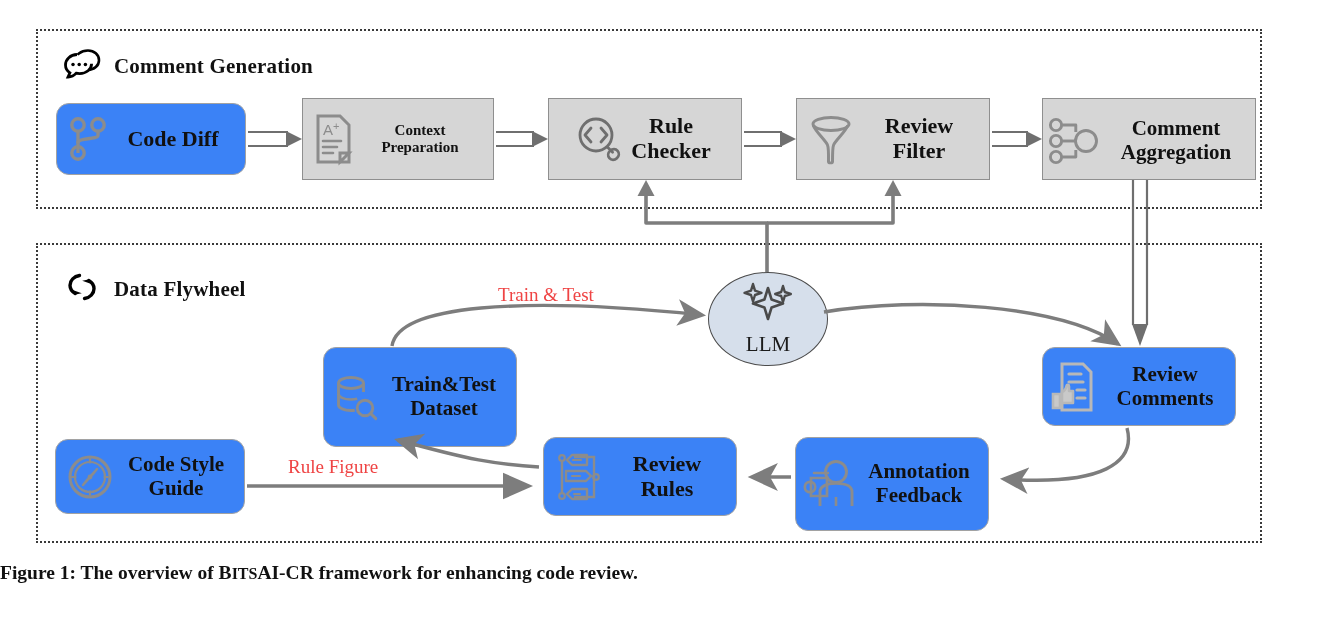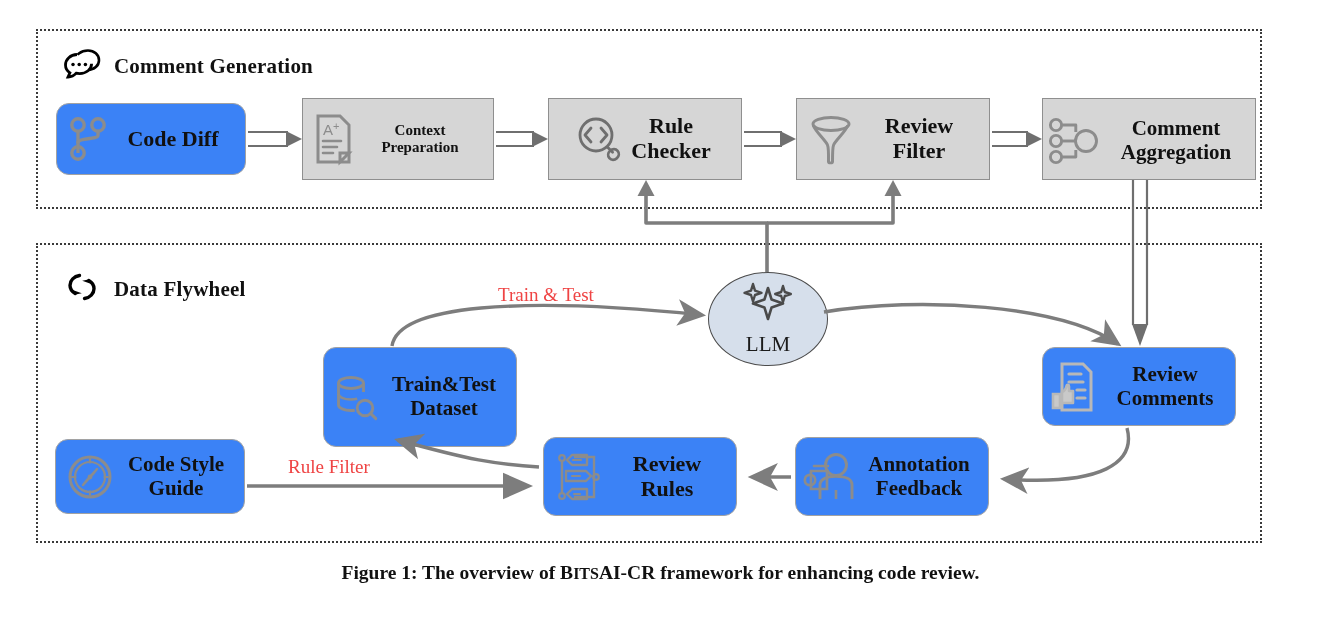--- a/index.html
+++ b/index.html
@@ -18,21 +18,21 @@
 
   .sq{border-radius:0;background:#d6d6d6;border-color:#8f8f8f;}
   .rd{border-radius:13px;background:#3b82f6;border-color:#a2a2a2;}
 
   .llm{position:absolute;border-radius:50%;background:#d6dfeb;border:1.7px solid #4b4b4b;
        display:flex;flex-direction:column;align-items:center;justify-content:center;}
   .llm .llmtxt{font-size:21px;color:#1b1b1b;margin-top:-4px;font-family:"Liberation Serif",serif;}
 
   .edgelbl{position:absolute;font-size:19px;color:#ef4444;font-family:"Liberation Serif",serif;white-space:nowrap;}
 
-  .caption{position:absolute;left:0;top:562px;width:1321px;text-align:center;
+  .caption{position:absolute;left:0;top:562px;width:1321px;text-align:left;
            font-weight:bold;font-size:19.5px;color:#111;}
   .sc{font-size:16px;}
 </style>
 </head>
 <body>
 
 <div id="stage">
 
   <div class="panel" style="left:36px;top:29px;width:1222px;height:176px;"></div>
   <div class="panel" style="left:36px;top:243px;width:1222px;height:296px;"></div>
@@ -183,21 +183,21 @@
         <path d="M20 6l-5 5 5 5h15V6z" fill="none" stroke="#8c8c8c" stroke-width="2.4" stroke-linejoin="round"></path>
         <path d="M14 22h20l5 5-5 5H14z" fill="none" stroke="#8c8c8c" stroke-width="2.4" stroke-linejoin="round"></path>
         <path d="M20 40l-5 5 5 5h15v-10z" fill="none" stroke="#8c8c8c" stroke-width="2.4" stroke-linejoin="round"></path>
         <path d="M21 11h8M20 27h8M22 45h6" stroke="#8c8c8c" stroke-width="2.2" stroke-linecap="round"></path>
       </svg>
     </span>
     <span class="lbl" style="font-size:22px;white-space:pre-line;">Review
 Rules</span>
   </div>
 
-  <div class="node rd" style="left:795px;top:437px;width:194px;height:79px;padding:0 6px;">
+  <div class="node rd" style="left:795px;top:437px;width:194px;height:94px;padding:0 6px;">
     <span class="ico">
       <svg width="54" height="56" viewBox="0 0 54 56">
         <circle cx="34" cy="16" r="10.5" fill="none" stroke="#8c8c8c" stroke-width="2.9"></circle>
         <path d="M18 50V36c0-5.5 6-8.6 16-8.6s16 3.1 16 8.6v14" fill="none" stroke="#8c8c8c" stroke-width="2.9"></path>
         <path d="M34 41v9" fill="none" stroke="#8c8c8c" stroke-width="2.6"></path>
         <path d="M9 22h16v18H9z" fill="none" stroke="#8c8c8c" stroke-width="2.7"></path>
         <circle cx="8" cy="31" r="5.2" fill="none" stroke="#8c8c8c" stroke-width="2.7"></circle>
         <path d="M12 17h14" stroke="#8c8c8c" stroke-width="2.6" stroke-linecap="round"></path>
       </svg>
     </span>
@@ -212,21 +212,21 @@
         <path d="M20 15h12M20 23h14M28 31h8M28 39h8" stroke="#b8b8b8" stroke-width="3.2" stroke-linecap="round"></path>
         <path d="M13 33c2.5-1 4-3.5 4.5-6 .3-1.5 2.5-1.6 2.5.4v4.6h4v12h-11z" fill="#c9c9c9" stroke="#b8b8b8" stroke-width="2.6" stroke-linejoin="round"></path>
         <path d="M4 35h7v14H4z" fill="#c9c9c9" stroke="#b8b8b8" stroke-width="2.6"></path>
       </svg>
     </span>
     <span class="lbl" style="font-size:21px;white-space:pre-line;">Review
 Comments</span>
   </div>
 
   <div class="edgelbl" style="left:498px;top:284px;">Train &amp; Test</div>
-  <div class="edgelbl" style="left:288px;top:456px;">Rule Filter</div>
+  <div class="edgelbl" style="left:288px;top:456px;">Rule Figure</div>
 
   <svg class="layer">
     <defs>
       <marker id="curvArrow" markerWidth="9" markerHeight="9" refX="7.2" refY="4.5" orient="auto">
         <path d="M0,0.6 L8.4,4.5 L0,8.4 L2.2,4.5 Z" fill="#7d7d7d"></path>
       </marker>
       <marker id="plainArrow" markerWidth="9" markerHeight="9" refX="7" refY="4.5" orient="auto">
         <path d="M0,0.8 L8.4,4.5 L0,8.2 Z" fill="#7d7d7d"></path>
       </marker>
     </defs>

